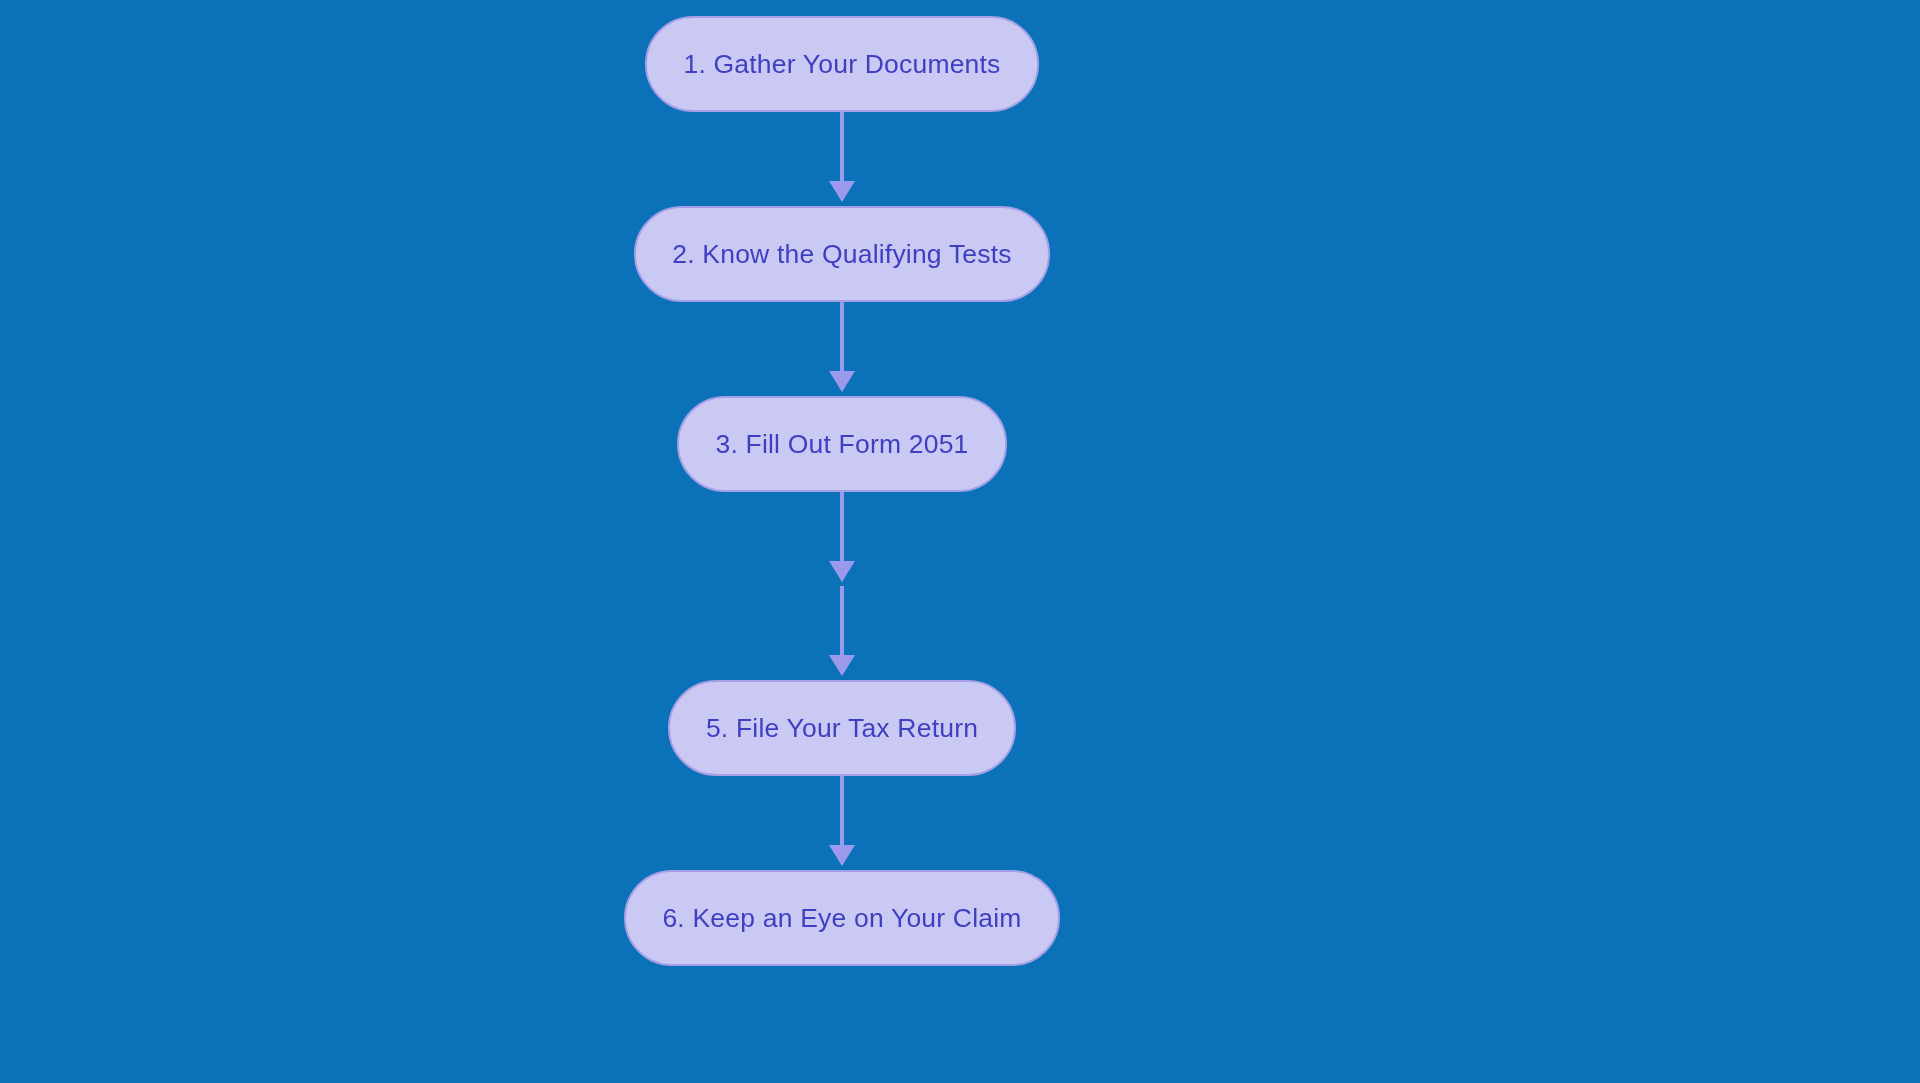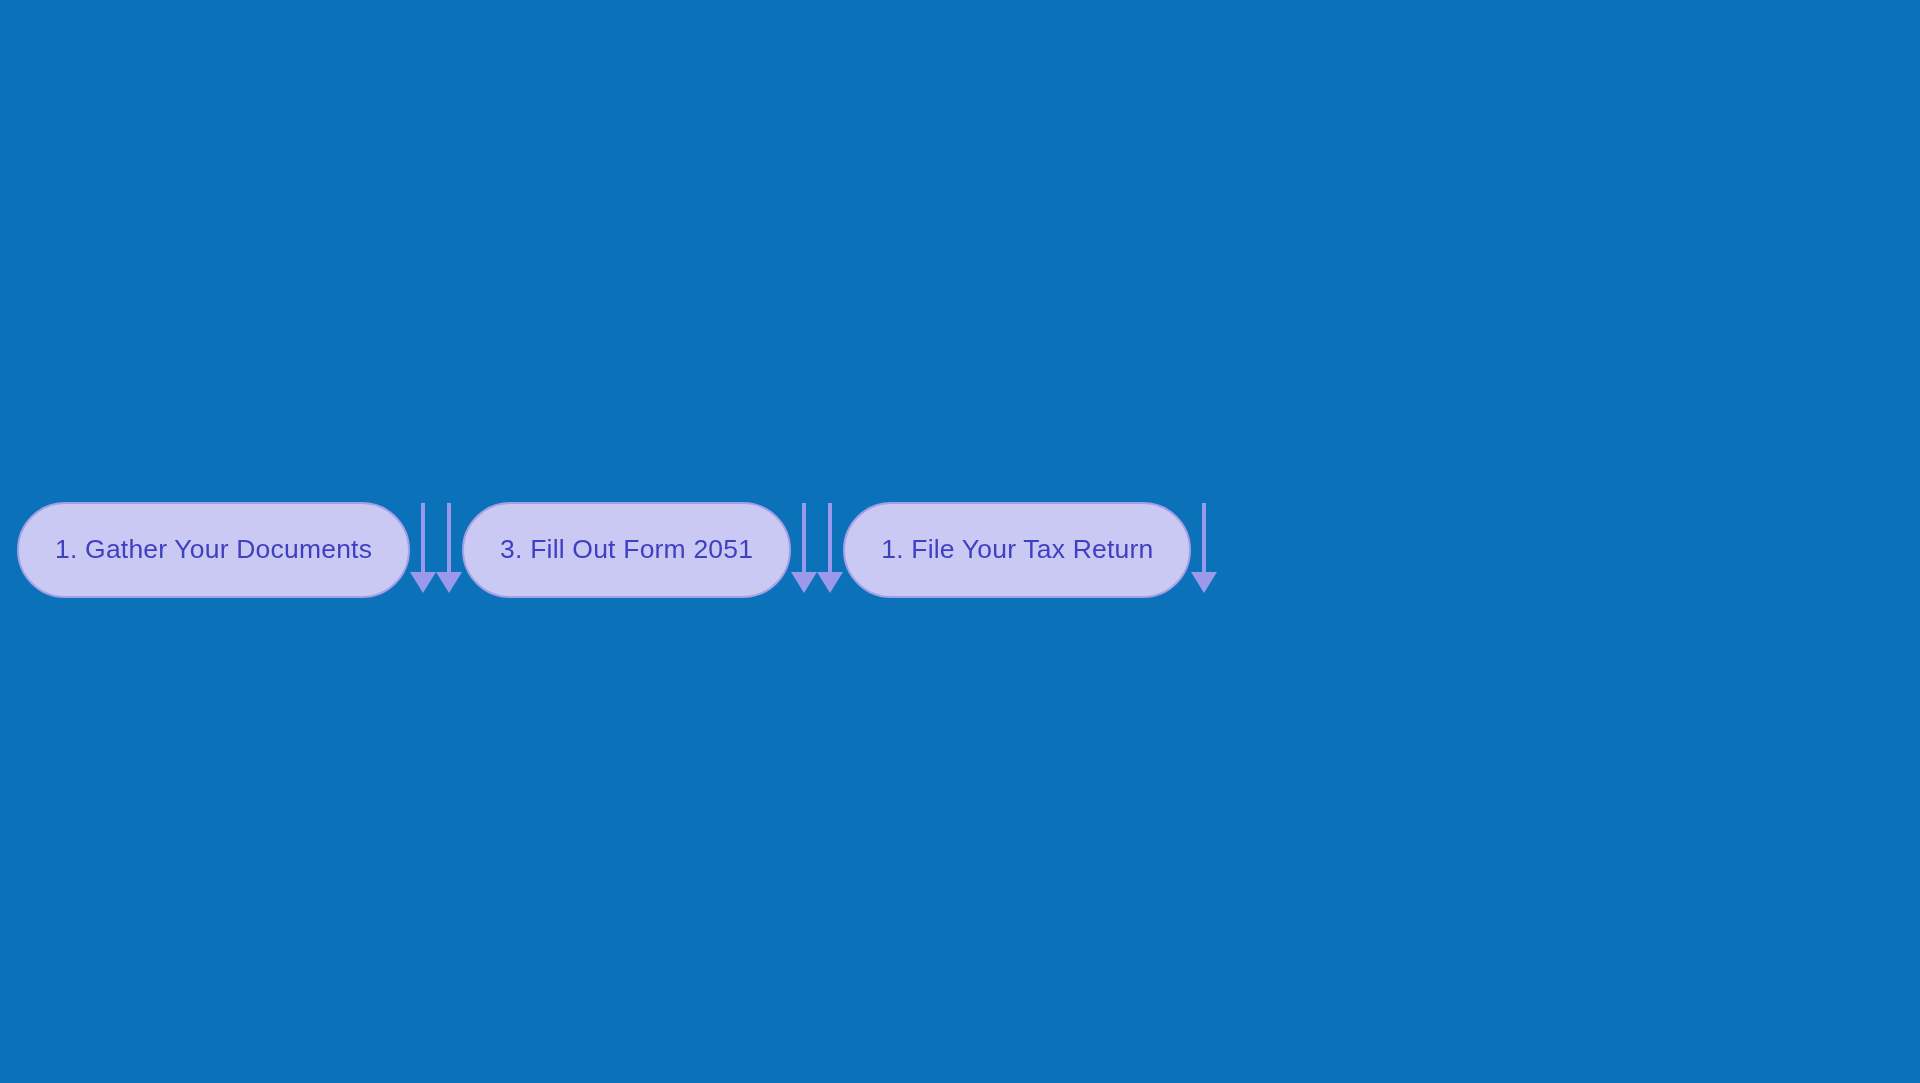--- a/index.html
+++ b/index.html
@@ -10,23 +10,22 @@
     --arrow:#9b99ec;
   }
   *{margin:0;padding:0;box-sizing:border-box;}
   html,body{width:1920px;height:1083px;overflow:hidden;}
   body{
     background:var(--bg);
     font-family:"Liberation Sans","DejaVu Sans",sans-serif;
   }
   .canvas{
     width:1684px;height:1083px;
-    display:flex;flex-direction:row;align-items:center;
+    display:flex;flex-direction:column;align-items:center;
     padding-top:16px;
-    margin-left:17px;
   }
   .node{
     height:96px;
     display:flex;align-items:center;justify-content:center;
     padding:0 36px;
     background:var(--node-fill);
     border:2px solid var(--node-border);
     border-radius:48px;
     color:var(--node-text);
     font-size:26.5px;
@@ -60,20 +59,23 @@
 
   <div class="node">
     <span>1. Gather Your Documents</span>
   </div>
 
   <div class="connector">
     <div class="stem"></div>
     <div class="head"></div>
   </div>
 
+  <div class="node">
+    <span>2. Know the Qualifying Tests</span>
+  </div>
 
   <div class="connector">
     <div class="stem"></div>
     <div class="head"></div>
   </div>
 
   <div class="node">
     <span>3. Fill Out Form 2051</span>
   </div>
 
@@ -82,22 +84,25 @@
     <div class="head"></div>
   </div>
 
 
   <div class="connector">
     <div class="stem"></div>
     <div class="head"></div>
   </div>
 
   <div class="node">
-    <span>1. File Your Tax Return</span>
+    <span>5. File Your Tax Return</span>
   </div>
 
   <div class="connector">
     <div class="stem"></div>
     <div class="head"></div>
   </div>
 
+  <div class="node">
+    <span>6. Keep an Eye on Your Claim</span>
+  </div>
 
 </div>
 
 </body></html>

